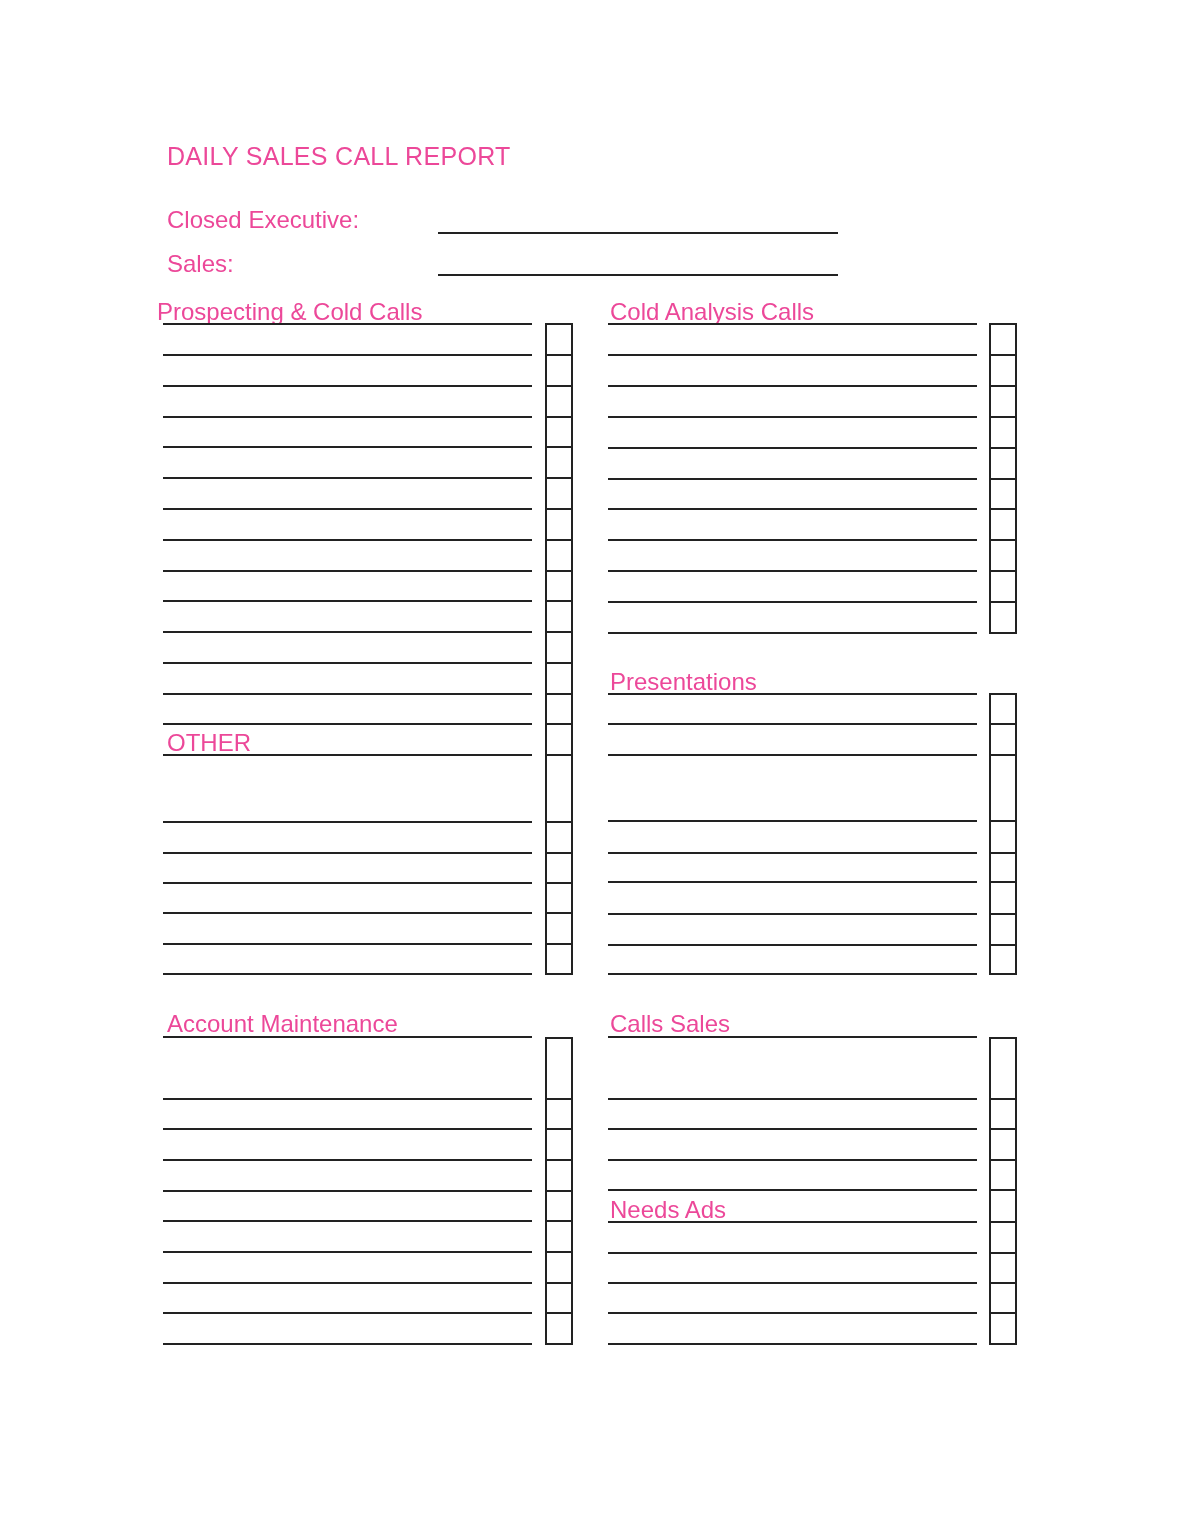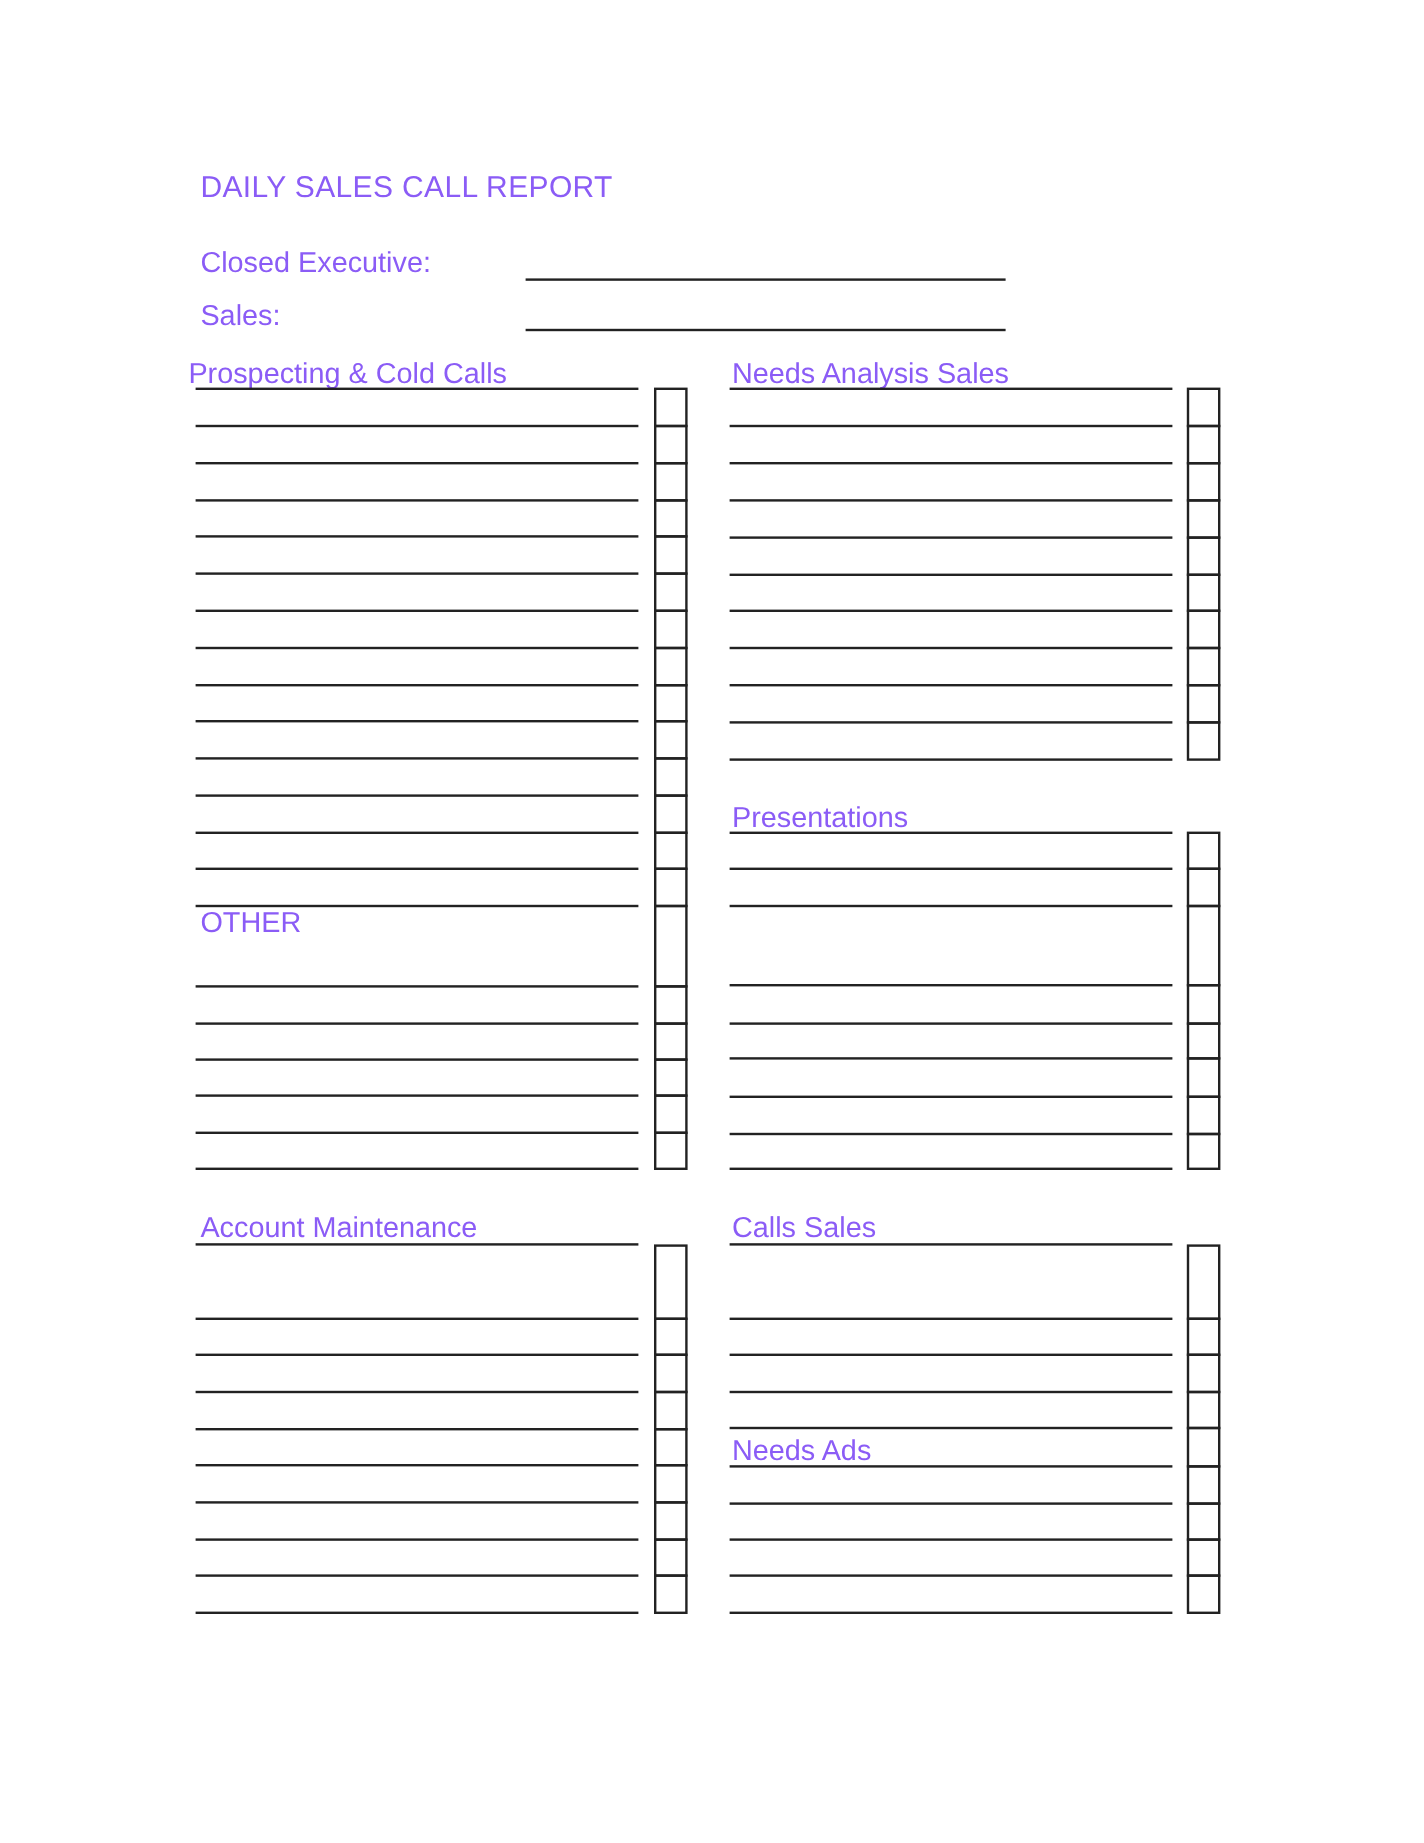--- a/index.html
+++ b/index.html
@@ -1,20 +1,20 @@
 <!DOCTYPE html>
 <html><head>
 <meta charset="utf-8">
 <style>
   html,body{margin:0;padding:0;background:#ffffff;}
   #canvas{
     position:relative;width:1187px;height:1536px;background:#ffffff;
     font-family:"Liberation Sans", sans-serif;color:#1b1b1b;overflow:hidden;
   }
-  .txt{position:absolute;font-size:24px;line-height:1;white-space:nowrap;color:#8b5cf6;}
+  .txt{position:absolute;font-size:24px;line-height:1;white-space:nowrap;color:#ec4899;}
   .title{font-size:25px;letter-spacing:0.3px;}
   .hline{position:absolute;height:2px;background:#222222;}
   .checkbox-cell{
     position:absolute;box-sizing:border-box;border:2px solid #222222;background:transparent;
   }
   .field-value{position:absolute;font-size:22px;line-height:1;color:#1b1b1b;white-space:nowrap;}
 </style>
 </head>
 <body>
 
@@ -23,25 +23,25 @@
   <div class="txt title" style="left:167px;top:144px">DAILY SALES CALL REPORT</div>
 
   <div class="txt" style="left:167px;top:208px">Closed Executive:</div>
   <div class="field-value" style="left:448px;top:206px"></div>
 
   <div class="txt" style="left:167px;top:252px">Sales:</div>
   <div class="field-value" style="left:448px;top:250px"></div>
 
   <div class="txt" style="left:157px;top:300px">Prospecting &amp; Cold Calls</div>
 
-  <div class="txt" style="left:610px;top:300px">Needs Analysis Sales</div>
+  <div class="txt" style="left:610px;top:300px">Cold Analysis Calls</div>
 
   <div class="txt" style="left:610px;top:670px">Presentations</div>
 
-  <div class="txt" style="left:167px;top:758px">OTHER</div>
+  <div class="txt" style="left:167px;top:731px">OTHER</div>
 
   <div class="txt" style="left:167px;top:1012px">Account Maintenance</div>
 
   <div class="txt" style="left:610px;top:1012px">Calls Sales</div>
 
   <div class="txt" style="left:610px;top:1198px">Needs Ads</div>
 
 <div class="hline" style="left: 438px; top: 232px; width: 400px;"></div>
     <div class="hline" style="left: 438px; top: 274px; width: 400px;"></div>
     <div class="hline" style="left: 163px; top: 323px; width: 369px;"></div>

